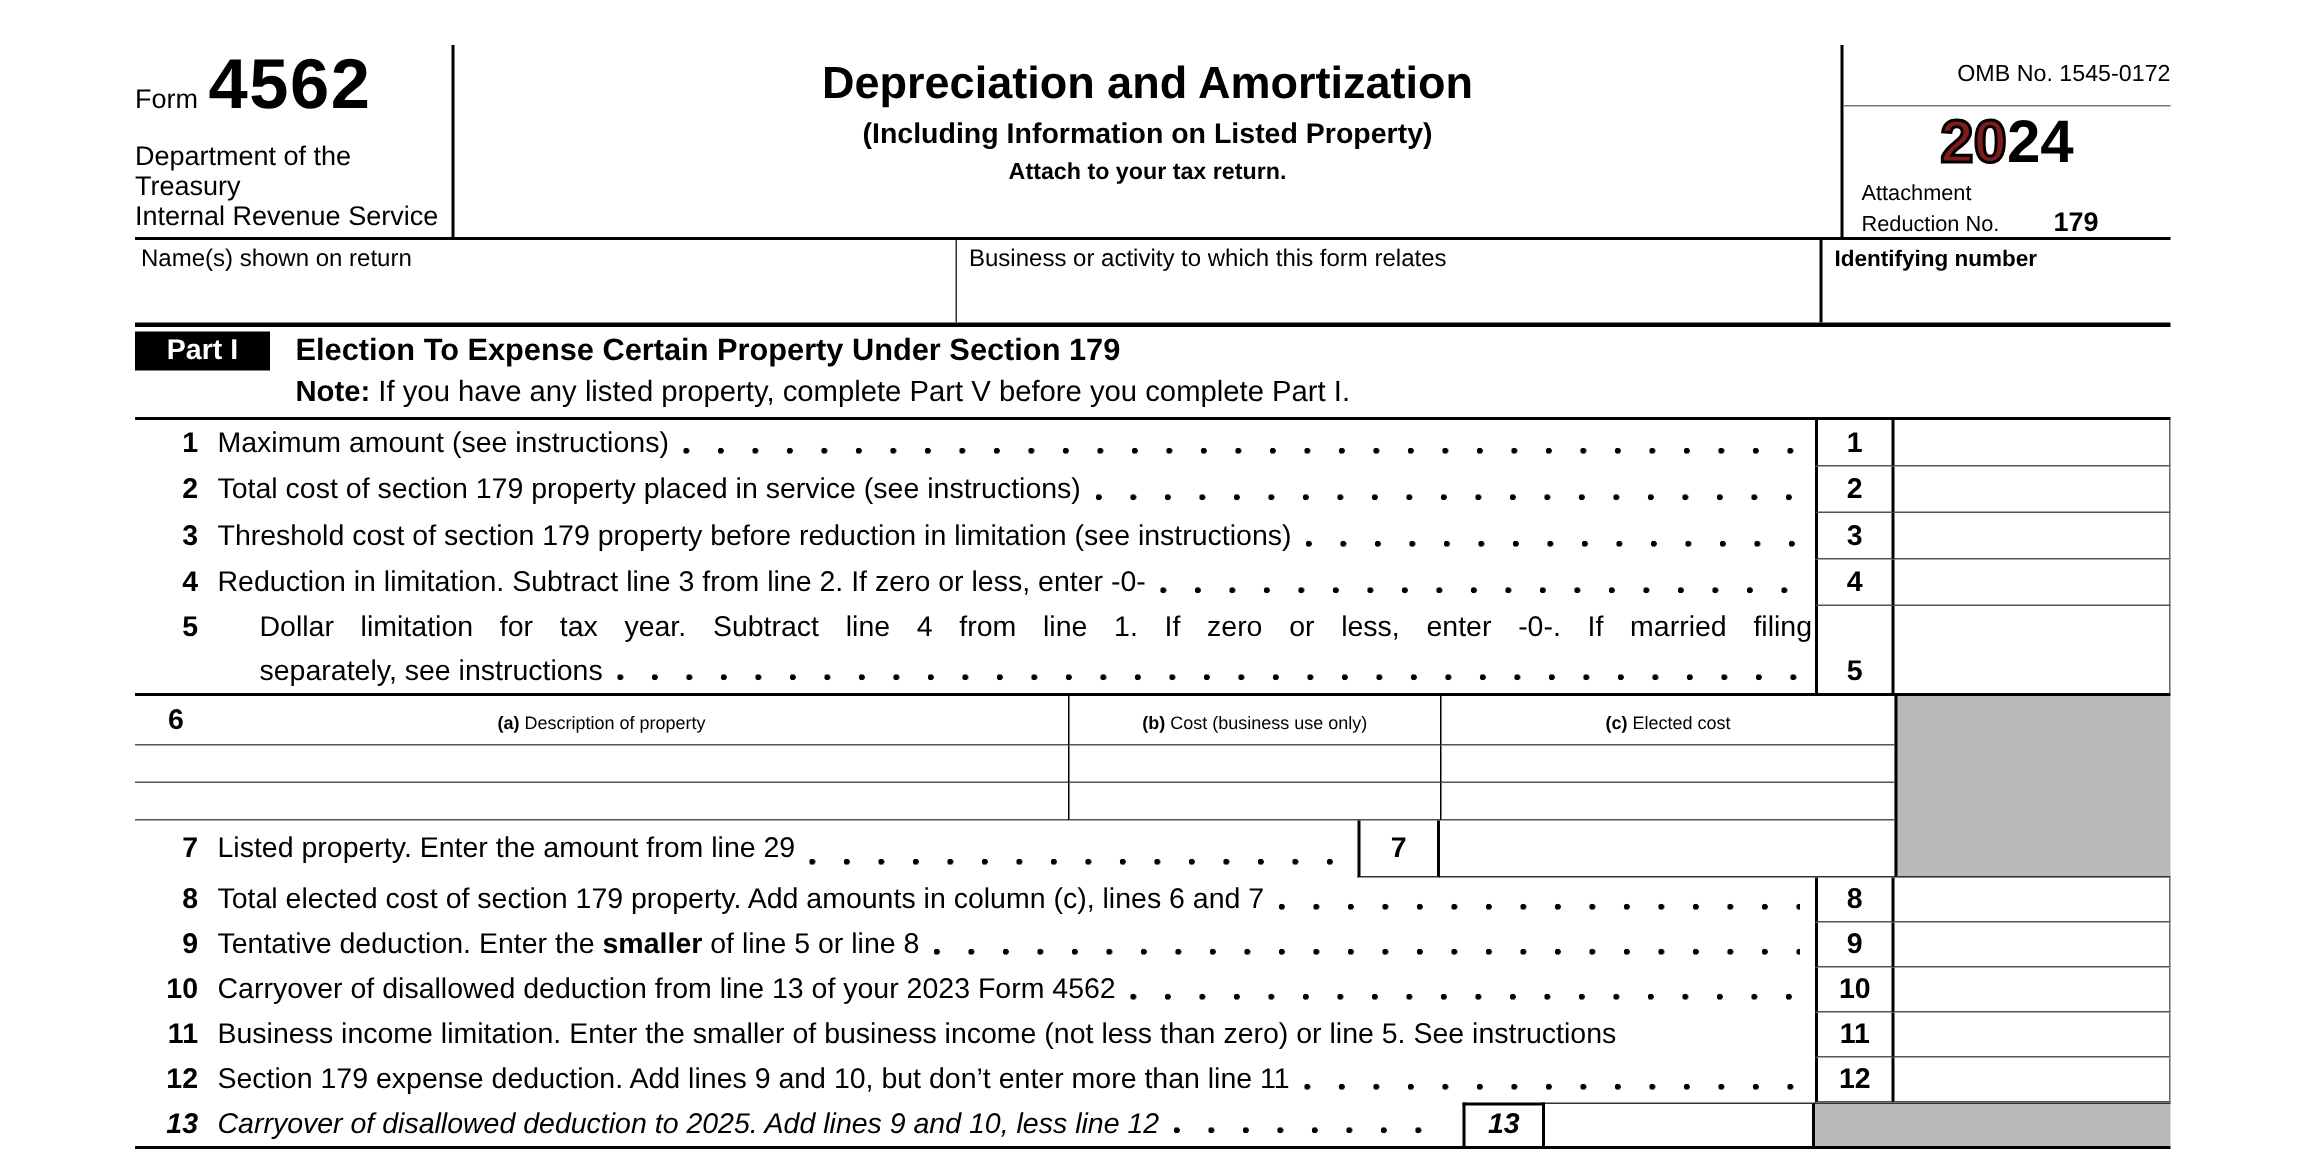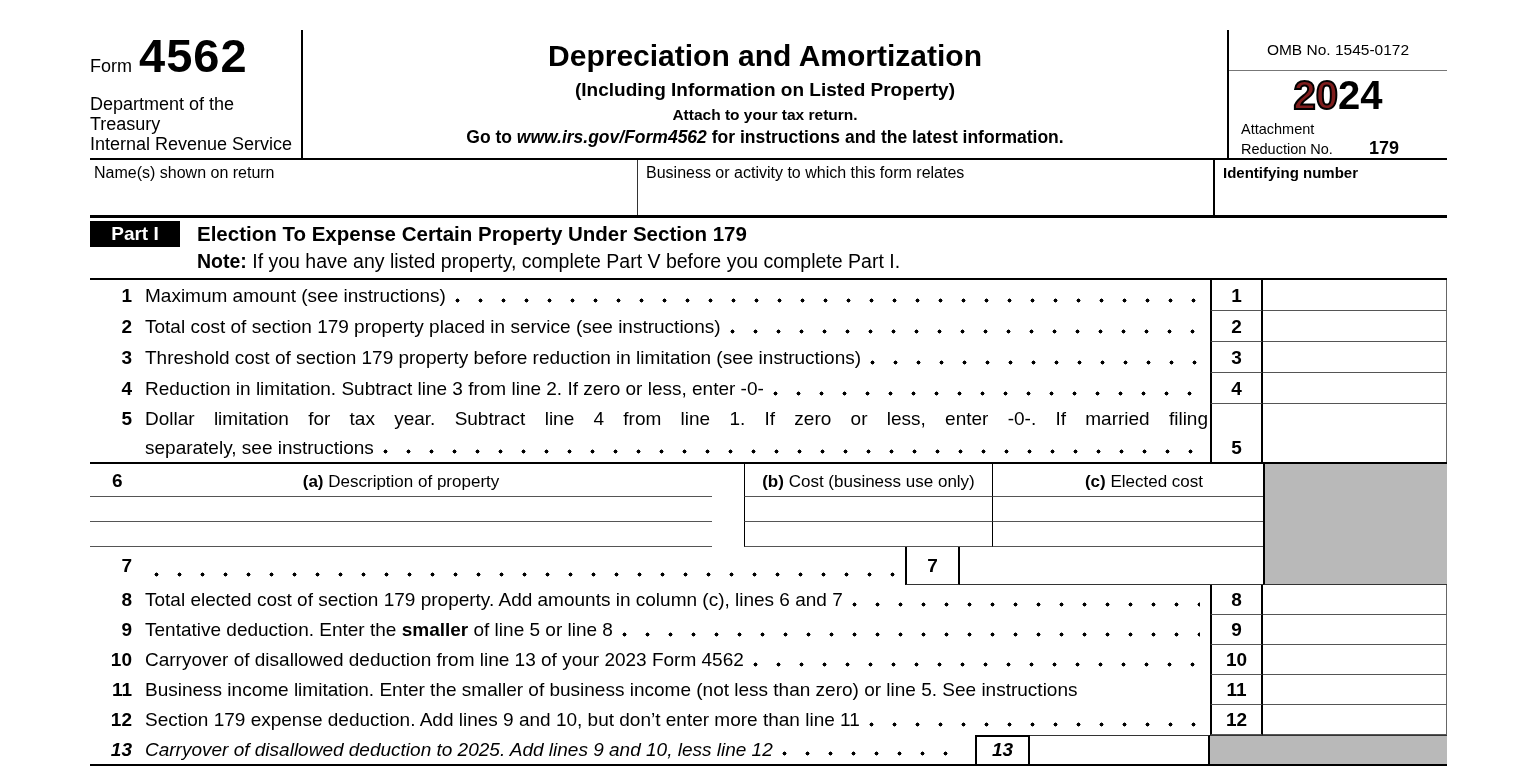--- a/index.html
+++ b/index.html
@@ -14,21 +14,21 @@
   .form-word{font-size:18px;line-height:20px;margin-right:7px;}
   .form-num{font-size:47px;font-weight:bold;line-height:40px;letter-spacing:1px;}
   .dept{font-size:18px;line-height:1.12;margin-bottom:4px;}
   .h-center{flex:1;text-align:center;}
   .h-title{font-size:30px;font-weight:bold;margin-top:8px;line-height:36px;}
   .h-sub{font-size:19px;font-weight:bold;margin-top:5px;line-height:22px;}
   .h-attach{font-size:15.5px;font-weight:bold;margin-top:5px;line-height:18px;}
   .h-goto{font-size:17.5px;font-weight:bold;margin-top:3px;line-height:21px;}
   .h-goto .url{font-style:italic;}
   .h-right{width:220px;border-left:2px solid #000;box-sizing:border-box;display:flex;flex-direction:column;}
-  .omb{font-size:15.5px;text-align:center;height:40px;line-height:40px;border-bottom:1px solid #777;}
+  .omb{font-size:15.5px;text-align:right;height:40px;line-height:40px;border-bottom:1px solid #777;}
   .year{text-align:center;font-size:40px;font-weight:bold;line-height:48px;height:50px;letter-spacing:0;}
   .yr-outline{color:#7f1d1d;-webkit-text-stroke:2px #000;text-stroke:2px #000;text-align:center;}
   .attach-seq{font-size:14.5px;line-height:1.15;padding-left:12px;margin-top:2px;}
   .attach-seq .seqnum{font-size:18px;font-weight:bold;margin-left:32px;}
 
   
   .idrow{display:flex;height:55px;border-bottom:3px solid #000;}
   .idc{box-sizing:border-box;padding:4px 0 0 8px;font-size:16px;}
   .idc.first{padding-left:4px;}
   .idc-name{width:547px;}
@@ -53,37 +53,37 @@
   .leader{flex:1;min-width:10px;align-self:flex-end;height:5px;margin:0 10px 8px 9px;
           background-image:radial-gradient(circle at 2.5px 2.5px,#000 1.8px,transparent 2.2px);
           background-size:23px 5px;background-repeat:repeat-x;background-position:left bottom;}
   .numbox{width:53px;flex:none;border-left:2px solid #000;border-right:2px solid #000;text-align:center;font-weight:bold;box-sizing:border-box;}
   .val{width:184px;flex:none;box-sizing:border-box;border-right:1px solid #666;}
   .sep .numbox,.sep .val{border-bottom:1px solid #555;}
 
   
   .r5{height:58px;}
   .r5 .gut{line-height:29px;}
-  .r5desc{flex:1;display:flex;flex-direction:column;line-height:29px;min-width:0;overflow:hidden;}
+  .r5desc{flex:1;display:flex;flex-direction:column;line-height:29px;min-width:0;overflow:hidden;margin-left:28px;}
   .just{text-align:justify;text-align-last:justify;white-space:nowrap;padding-right:2px;}
   .r5line2{display:flex;}
   .r5 .numbox{display:flex;align-items:flex-end;justify-content:center;padding-bottom:1px;line-height:26px;}
   .r5 .val{border-bottom:none;}
 
   
   .sec6{position:relative;border-top:2px solid #000;box-sizing:border-box;}
   .grayblock{position:absolute;left:1173px;top:0;width:184px;height:121px;background:#b9b9b9;border-left:2px solid #000;border-bottom:1px solid #333;box-sizing:border-box;}
   .trow{display:flex;}
   .t-head{height:33px;line-height:33px;}
   .t-blank{height:25px;}
   .colA{width:622px;flex:none;box-sizing:border-box;position:relative;text-align:center;}
-  .colB{width:248px;flex:none;box-sizing:border-box;border-left:1.5px solid #000;text-align:center;margin-left:32px;}
+  .colB{width:248px;flex:none;box-sizing:border-box;border-left:1.5px solid #000;text-align:center;}
   .colC{width:303px;flex:none;box-sizing:border-box;border-left:1.5px solid #000;text-align:center;}
   .tsep .colA,.tsep .colB,.tsep .colC{border-bottom:1px solid #555;}
-  .thead-label{font-size:17px;}
+  .thead-label{font-size:12px;}
   .colA .six{position:absolute;left:22px;top:0;font-weight:bold;font-size:19px;}
   .r7{height:38px;line-height:38px;display:flex;position:relative;}
   .r7desc{width:760px;flex:none;display:flex;min-width:0;overflow:hidden;}
   .box7{width:55px;flex:none;border-left:2px solid #000;border-right:2px solid #000;border-bottom:1px solid #333;text-align:center;font-weight:bold;box-sizing:border-box;}
   .val7{width:303px;flex:none;border-bottom:1px solid #333;box-sizing:border-box;}
 
   
   .r13{height:29px;line-height:29px;display:flex;font-style:italic;}
   .r13desc{width:830px;flex:none;display:flex;min-width:0;overflow:hidden;}
   .box13{width:55px;flex:none;border:2px solid #000;border-bottom:none;text-align:center;font-weight:bold;box-sizing:border-box;line-height:25px;}
@@ -105,23 +105,20 @@
         </div>
         <div class="dept">
           <div>Department of the Treasury</div>
           <div>Internal Revenue Service</div>
         </div>
       </div>
       <div class="h-center">
         <div class="h-title">Depreciation and Amortization</div>
         <div class="h-sub">(Including Information on Listed Property)</div>
         <div class="h-attach">Attach to your tax return.</div>
-        <div class="h-goto">
-          <span>Go to </span><span class="url">www.irs.gov/Form4562</span><span> for instructions and the latest information.</span>
-        </div>
       </div>
       <div class="h-right">
         <div class="omb">OMB No. 1545-0172</div>
         <div class="year">
           <span class="yr-outline">20</span><span>24</span>
         </div>
         <div class="attach-seq">
           <div>Attachment</div>
           <div><span>Reduction No. </span><span class="seqnum">179</span></div>
         </div>
@@ -225,20 +222,21 @@
           <div class="colC"></div>
         </div>
         <div class="trow t-blank tsep">
           <div class="colA"></div>
           <div class="colB"></div>
           <div class="colC"></div>
         </div>
         <div class="r7">
           <div class="gut">7</div>
           <div class="r7desc">
+              <span class="t">Listed property. Enter the amount from line 29</span>
               <span class="leader"></span>
             </div>
           <div class="box7">7</div>
           <div class="val7"></div>
         </div>
       </div>
 
       <div class="brow h30 sep">
         <div class="gut">8</div>
         <div class="desc">

